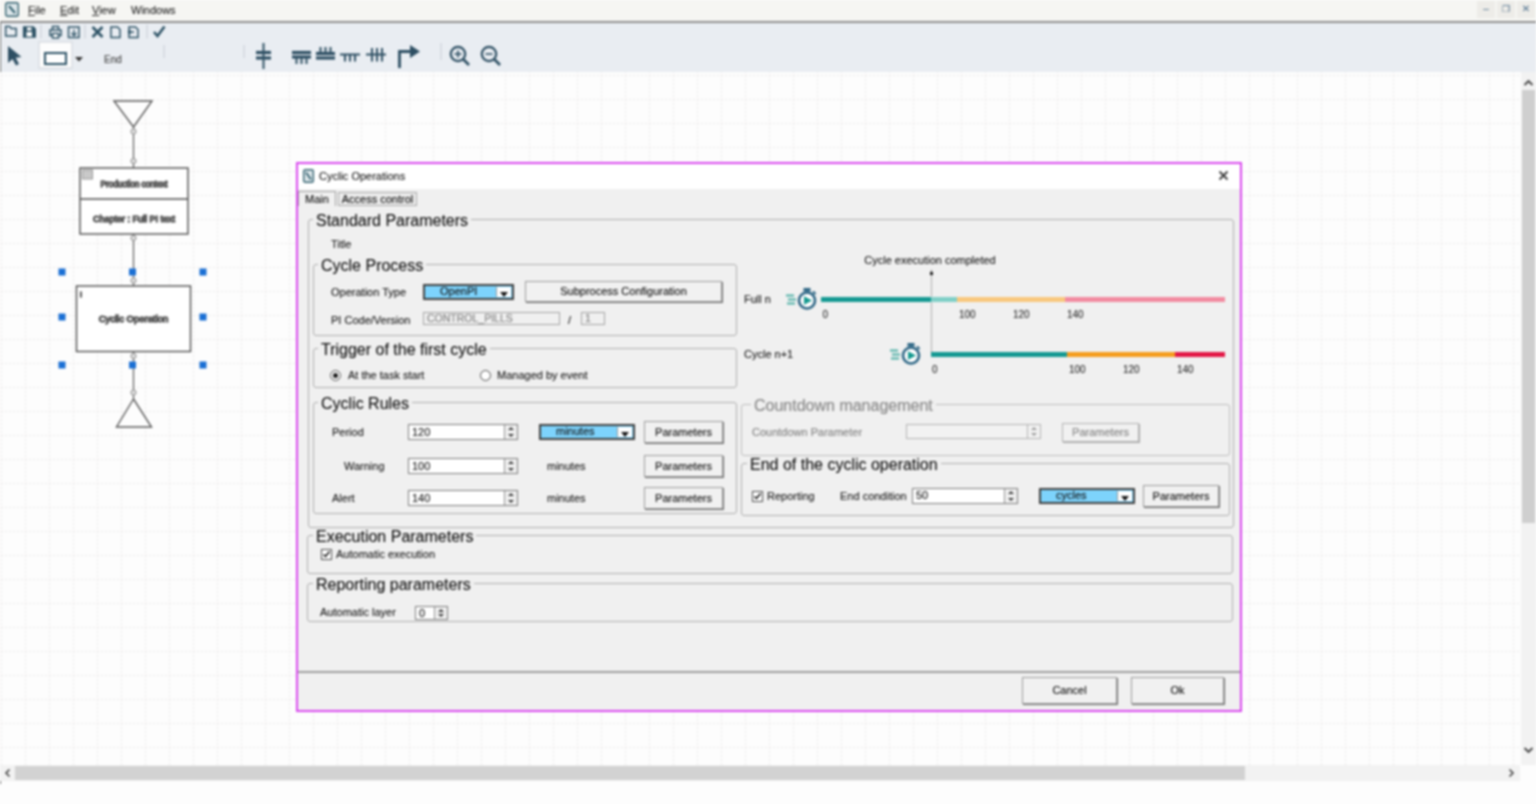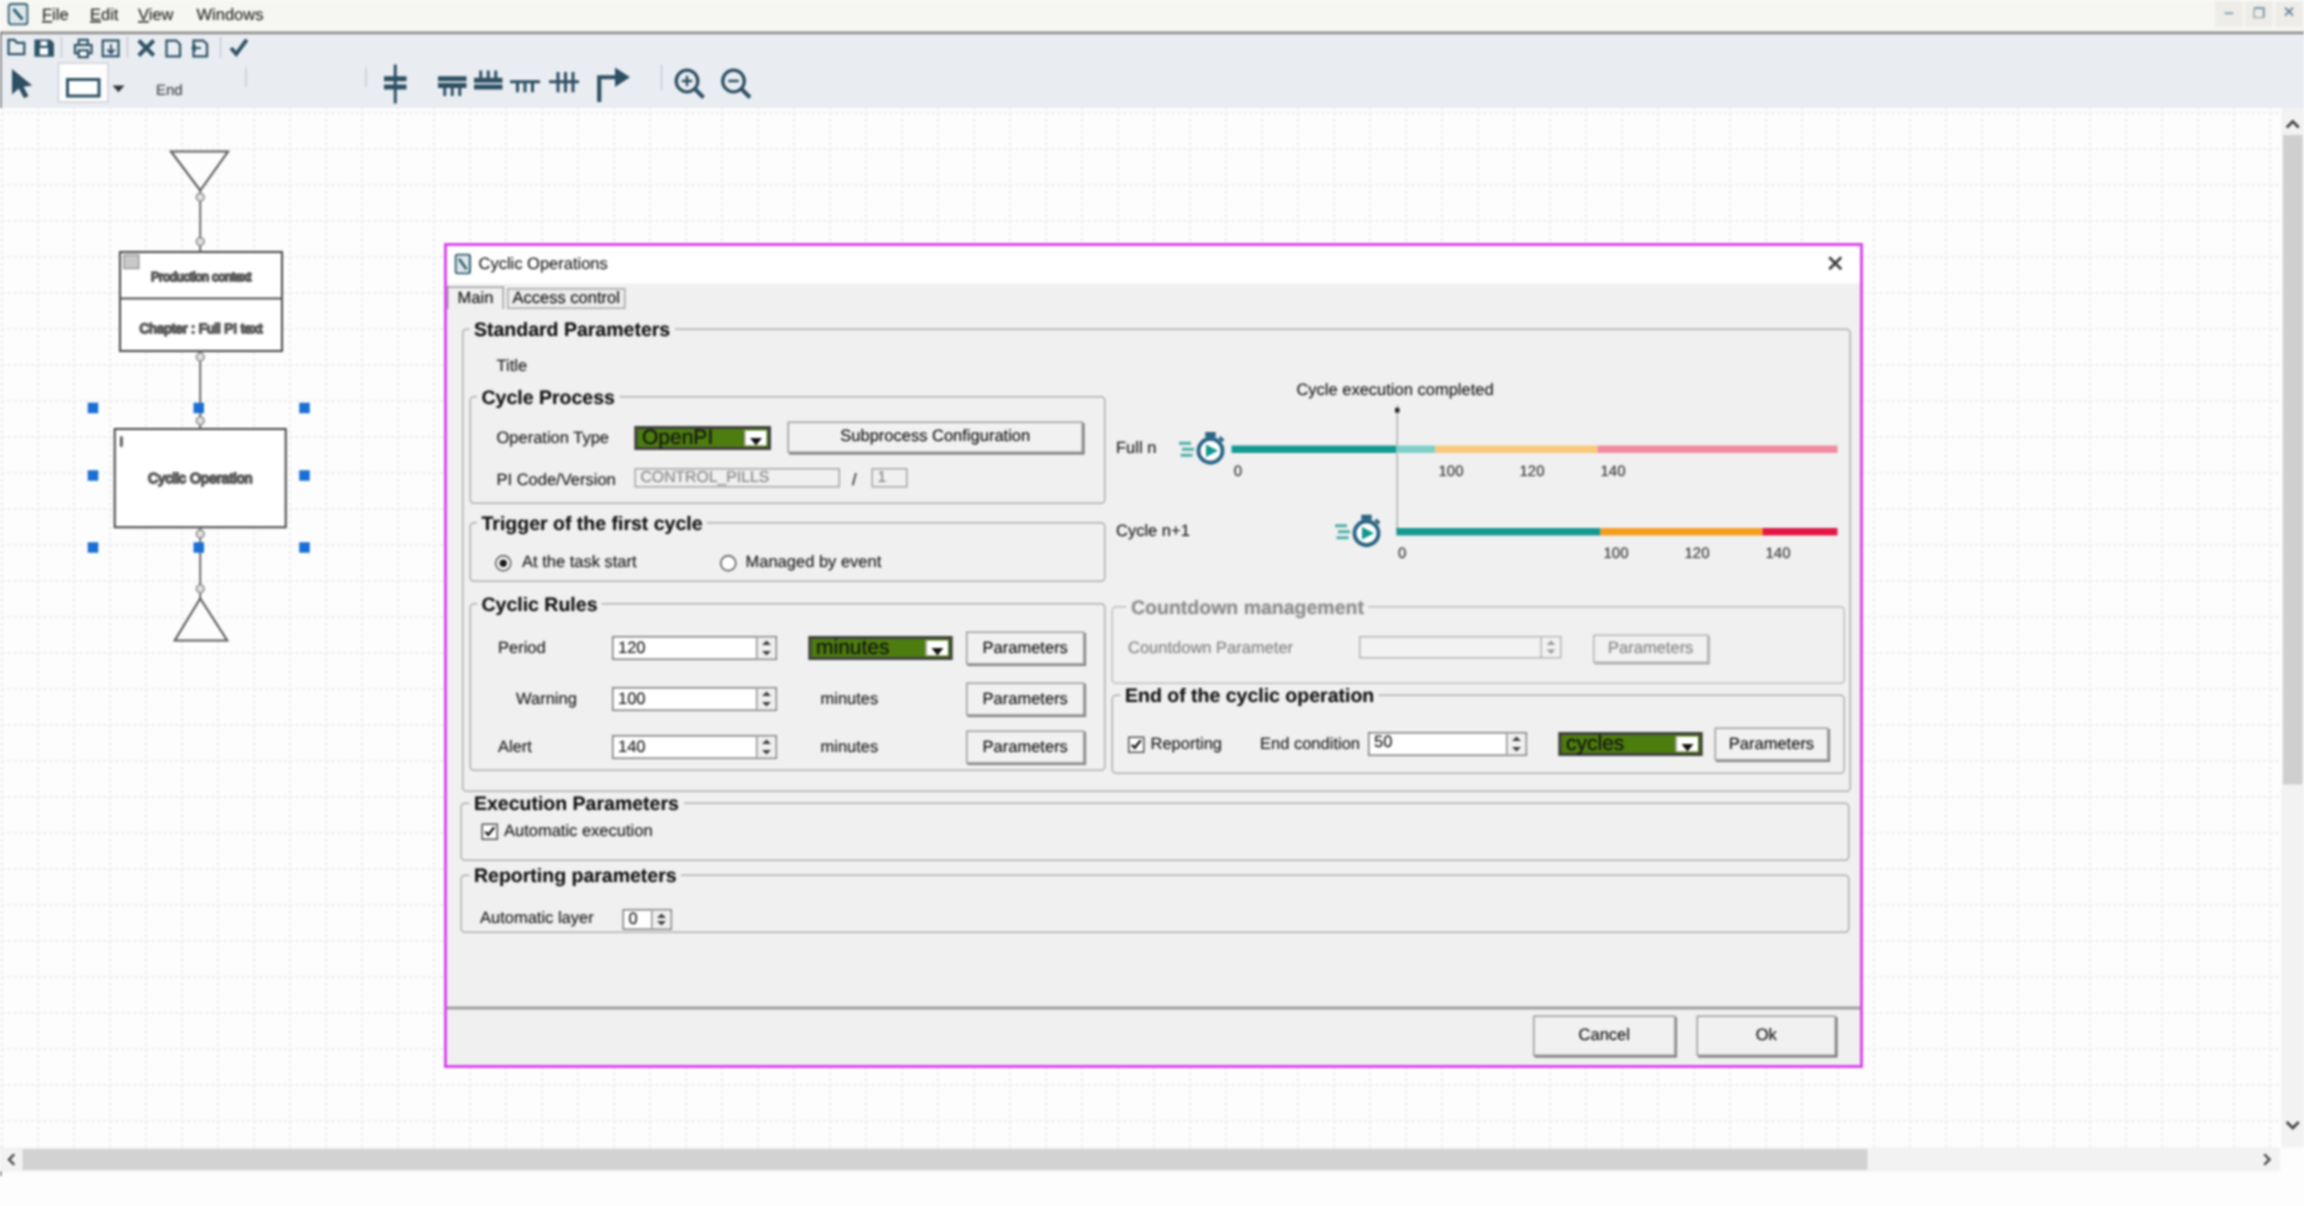--- a/index.html
+++ b/index.html
@@ -7,29 +7,29 @@
 .abs { position:absolute; }
 #menubar { position:absolute; left:0; top:0; width:1536px; height:23px; background:#f6f6f3; border-bottom:2px solid #8f8f8f; }
 .menuitem { position:absolute; top:4px; font-size:11px; color:#2a2a2a; }
 #toolbar { position:absolute; left:0; top:23px; width:1536px; height:50px; background:#e9edf2; }
 #canvas { position:absolute; left:0; top:72px; width:1521px; height:693px; background:#fdfdfd; }
 #lborder { position:absolute; left:0; top:22px; width:1px; height:762px; background:#6b6b6b; }
 
 #dialog { position:absolute; left:296px; top:114px; width:946px; height:550px; background:#f0f0f0; border:2px solid #d946ef;margin-top:48px; }
 #dlgtitle { position:absolute; left:0; top:0; width:942px; height:25px; background:#ffffff; }
 .lbl { position:absolute; font-size:11px; color:#1c1c1c; white-space:nowrap; }
-.glbl { position:absolute; font-size:13px; font-weight:bold; color:#111; white-space:nowrap; background:#f0f0f0; padding:0 3px;text-align:right; }
+.glbl { position:absolute; font-size:16px; font-weight:normal; color:#111; white-space:nowrap; background:#f0f0f0; padding:0 3px;text-align:right; }
 .gray { color:#8f8f8f !important; }
 .group { position:absolute; border:1px solid #aeaeae; border-radius:3px; }
 .field { position:absolute; background:#fff; border:1px solid #7b7b7b; font-size:11px; color:#1c1c1c; padding-left:3px; white-space:nowrap; overflow:hidden; }
 .btn { position:absolute; background:#f1f1f1; border:1px solid #9b9b9b; box-shadow:1px 1px 0 #6f6f6f; font-size:11px; color:#111; text-align:center; }
 .spinbtn { position:absolute; right:0px; top:0px; bottom:0px; width:13px; background:#f0f0f0; border-left:1px solid #8f8f8f; }
 .tri-u { position:absolute; left:3px; top:2px; width:0; height:0; border-left:3px solid transparent; border-right:3px solid transparent; border-bottom:3.5px solid #3c3c3c; }
 .tri-d { position:absolute; left:3px; bottom:2px; width:0; height:0; border-left:3px solid transparent; border-right:3px solid transparent; border-top:3.5px solid #3c3c3c; }
-.dd { position:absolute; background:#4d7c0f; border:2px solid #404040; font-size:14px; color:#111; padding-left:3px; }
+.dd { position:absolute; background:#7dd3fc; border:2px solid #404040; font-size:11px; color:#111; padding-left:15px; }
 .ddarr { position:absolute; right:1px; top:1px; bottom:1px; width:15px; background:#fff; border-left:1px solid #9a9a9a; }
 .ddarr:after { content:""; position:absolute; left:3px; top:5px; width:0; height:0; border-left:4px solid transparent; border-right:4px solid transparent; border-top:5px solid #111; }
 .cb { position:absolute; width:11px; height:11px; background:#fff; border:1px solid #4d4d4d; }
 .radio { position:absolute; width:11px; height:11px; background:#fff; border:1px solid #4d4d4d; border-radius:50%; }
 #hscroll { position:absolute; left:0; top:765px; width:1520px; height:16px; background:#f2f2f2; }
 #vscroll { position:absolute; left:1521px; top:72px; width:15px; height:693px; background:#f2f2f2; }
 #statusbar { position:absolute; left:0; top:784px; width:1536px; height:20px; background:#20374a; color:#e9eef2; font-size:10px; }
 </style>
 </head>
 <body>

